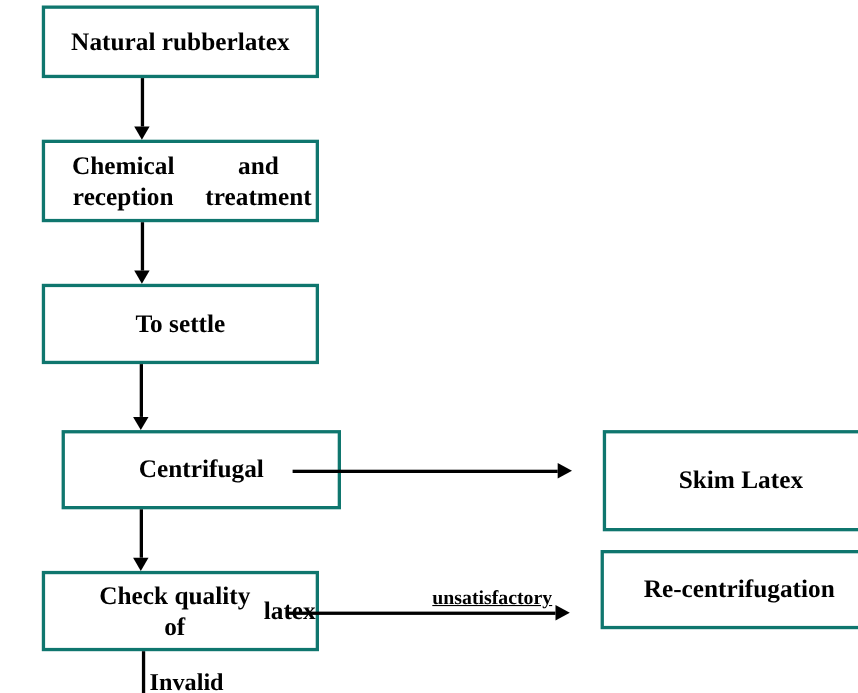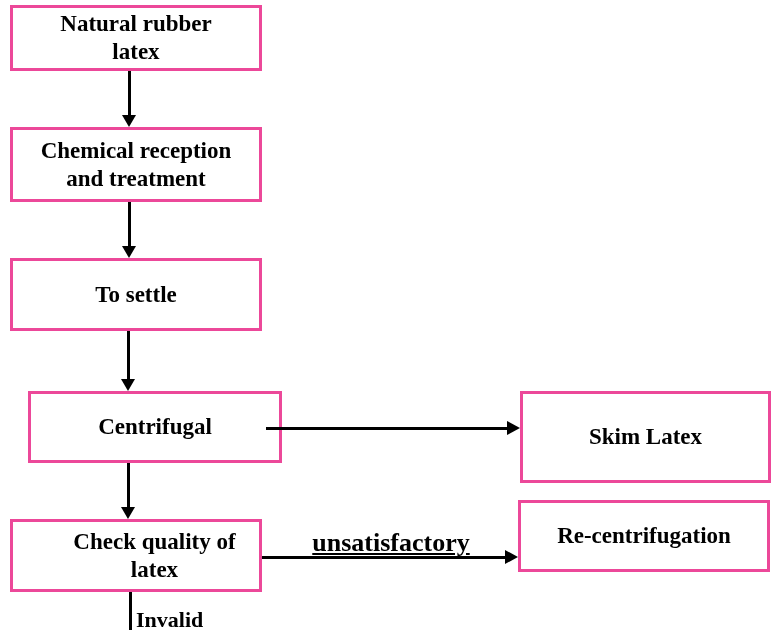--- a/index.html
+++ b/index.html
@@ -11,31 +11,31 @@
   #canvas {
     position: relative;
     width: 780px;
     height: 630px;
     background: #ffffff;
     overflow: hidden;
   }
   .node {
     position: absolute;
     box-sizing: border-box;
-    border: 3px solid #ec4899;
+    border: 3px solid #0f766e;
     background: #ffffff;
     display: flex;
-    flex-direction: column;
     align-items: center;
     justify-content: center;
     text-align: center;
     font-weight: bold;
     font-size: 23px;
     line-height: 28px;
     color: #000000;
+    margin-left: 28px;
   }
   .node span { display: block; }
   .vline {
     position: absolute;
     width: 3px;
     background: #000000;
   }
   .hline {
     position: absolute;
     height: 3px;
@@ -58,22 +58,22 @@
   .edge-label {
     position: absolute;
     font-weight: bold;
     color: #000000;
     white-space: nowrap;
   }
   #label-unsatisfactory {
     left: 280px;
     top: 530px;
     width: 222px;
-    text-align: center;
-    font-size: 26px;
+    text-align: right;
+    font-size: 18px;
     line-height: 26px;
     text-decoration: underline;
   }
   #label-invalid {
     left: 136px;
     top: 607px;
     font-size: 22px;
     line-height: 26px;
   }
   

